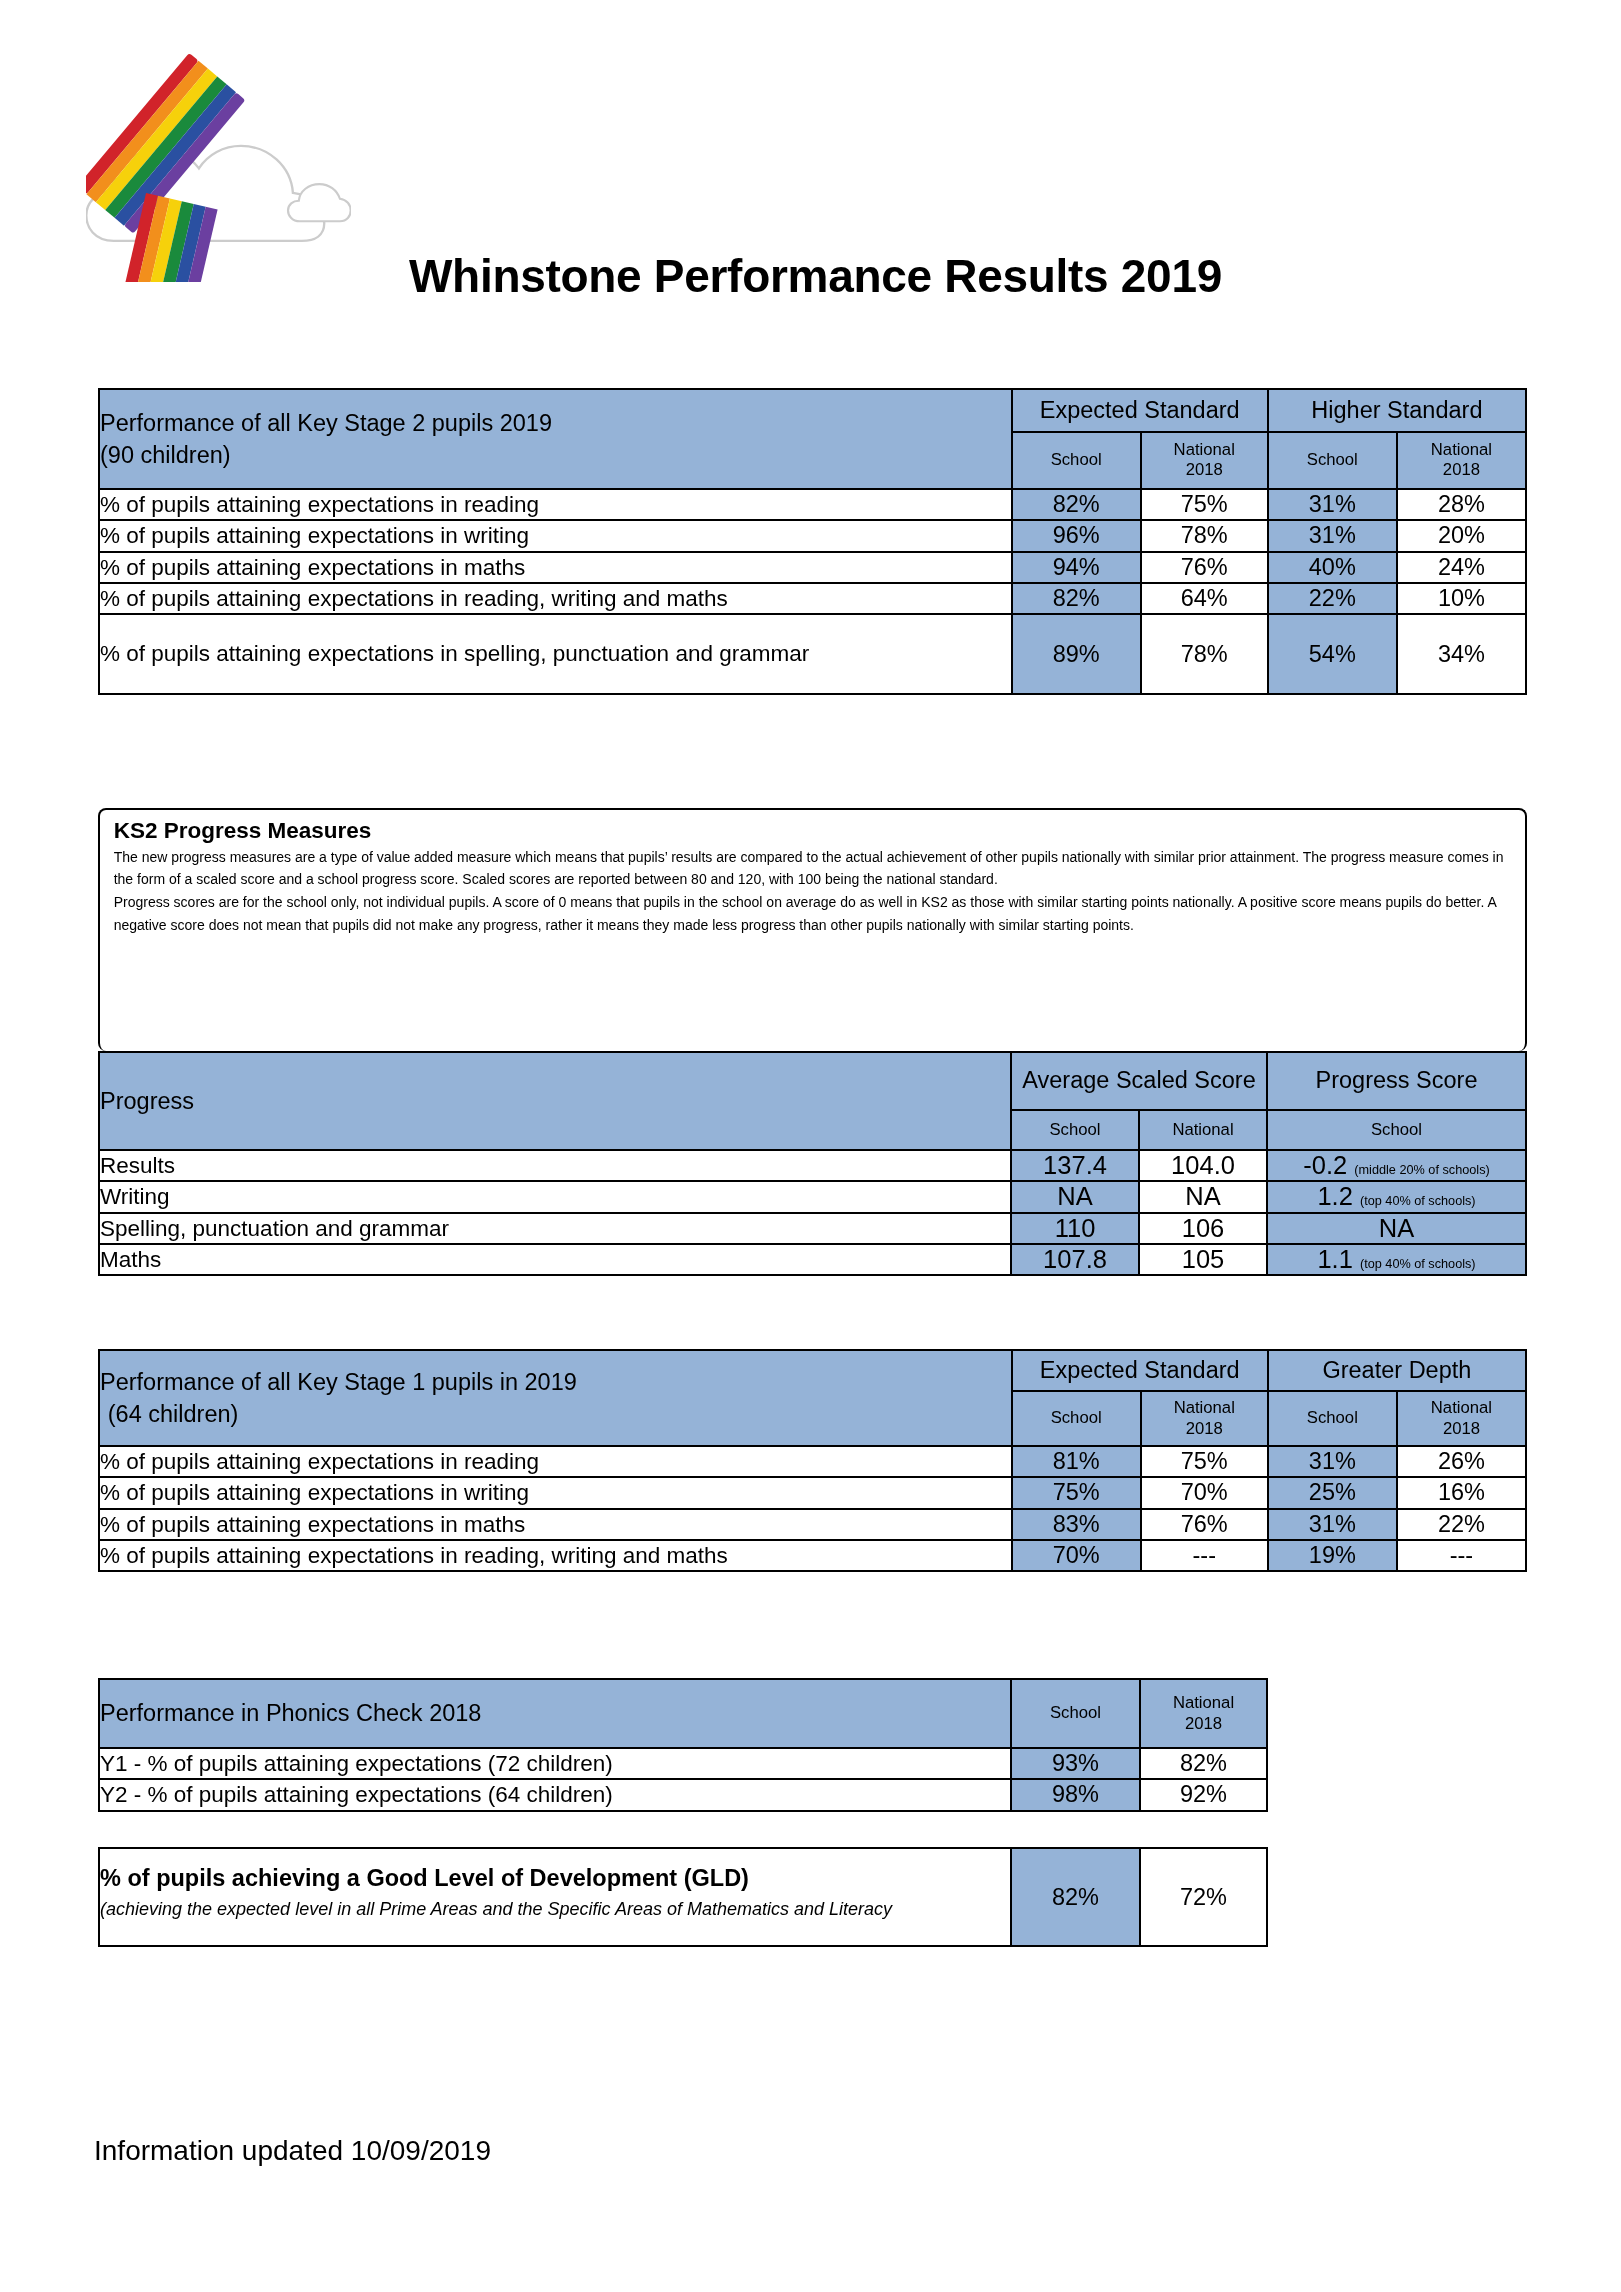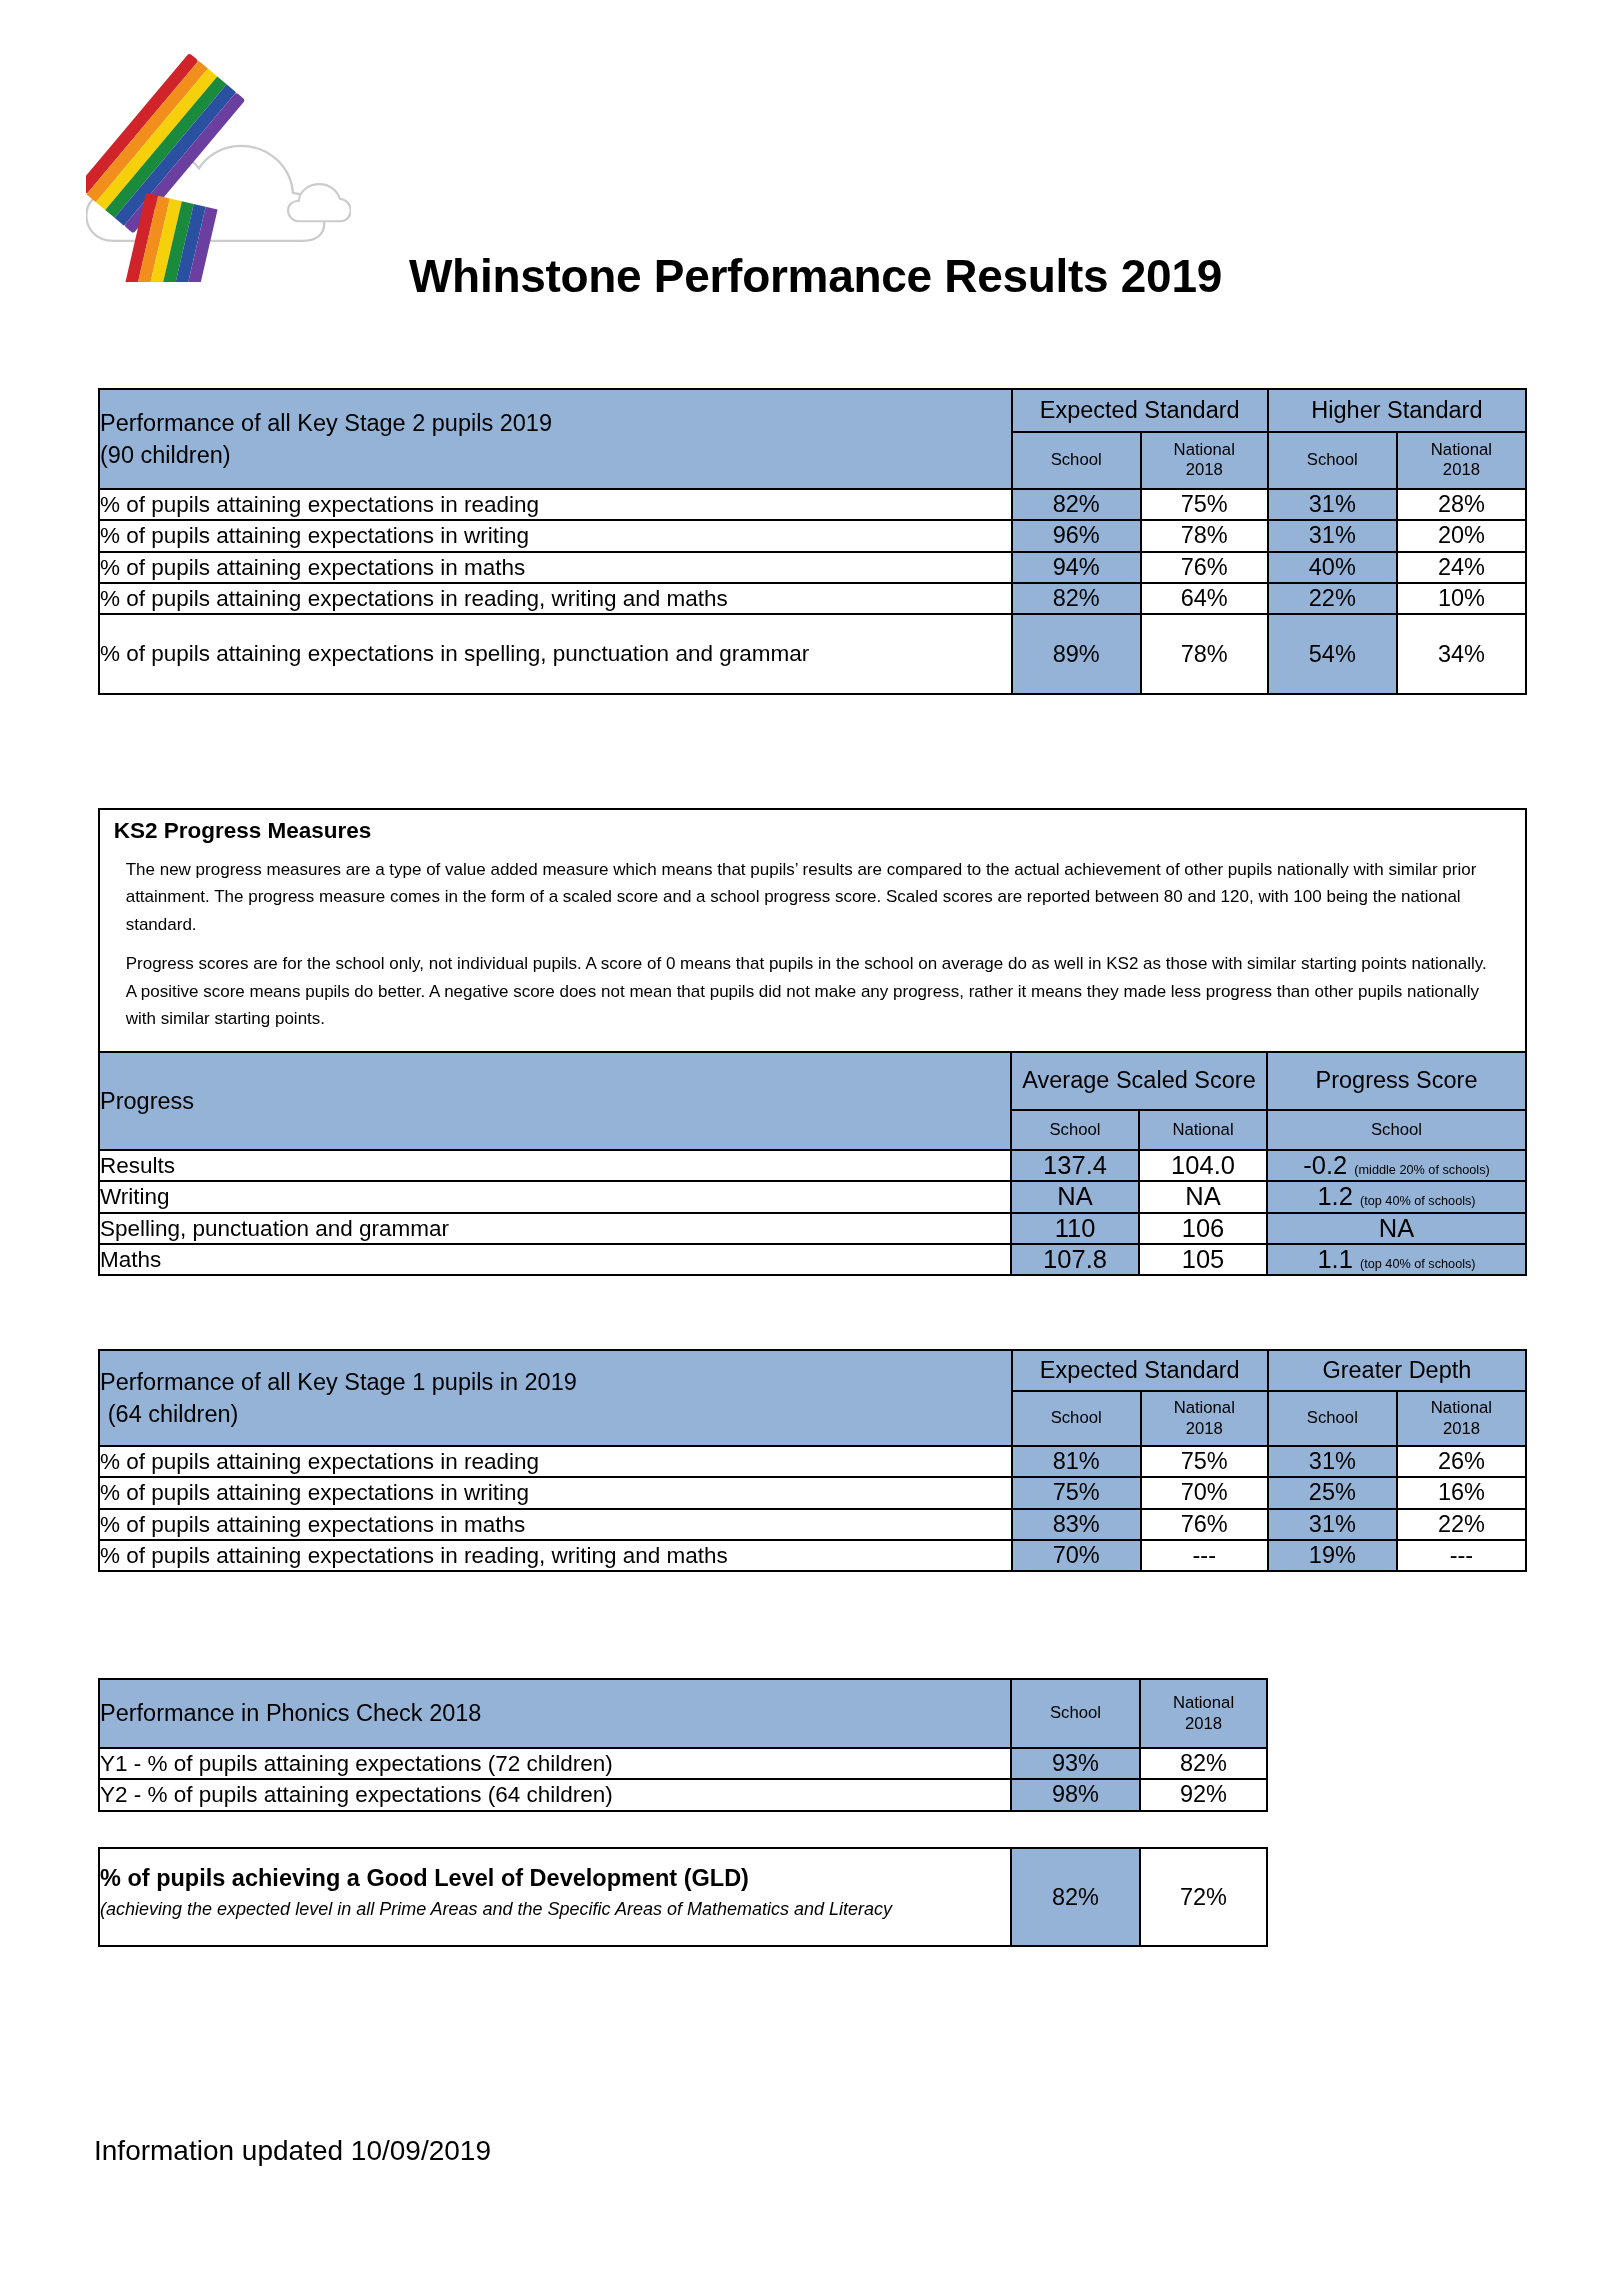--- a/index.html
+++ b/index.html
@@ -59,21 +59,21 @@
 
   
   .infobox{
     position:absolute;
     border:2px solid #000;border-bottom:none;
     box-sizing:border-box;
     padding:7.8px 13.7px 5.9px 13.7px;
     background:#fff;
   }
   .infobox h3{margin:0 0 2px 0;font-size:22.5px;font-weight:bold;}
-  .infobox p{margin:12px;font-size:17px;line-height:1.62;}
+  .infobox p{margin:0;font-size:14px;line-height:1.62;}
 
   .footer{
     position:absolute;left:94px;top:2135px;font-size:28px;
   }
 </style>
 </head>
 <body>
 
 <div class="page">
 
@@ -178,21 +178,21 @@
       <tr style="height:80px;">
         <td class="rowlabel">% of pupils attaining expectations in spelling, punctuation and grammar</td>
         <td class="val blue">89%</td>
         <td class="val">78%</td>
         <td class="val blue">54%</td>
         <td class="val">34%</td>
       </tr>
     </tbody>
   </table>
 
-  <div class="infobox" style="left:98px;top:808px;width:1429px;height:243px;">
+  <div class="infobox" style="left:98px;top:808px;width:1429px;height:243px;border-radius:8px;">
     <h3>KS2 Progress Measures</h3>
     <p>The new progress measures are a type of value added measure which means that pupils’ results are compared to the actual achievement of other pupils nationally with similar prior attainment.  The progress measure comes in the form of a scaled score and a school progress score.  Scaled scores are reported between 80 and 120, with 100 being the national standard.</p>
     <p>Progress scores are for the school only, not individual pupils.  A score of 0 means that pupils in the school on average do as well in KS2 as those with similar starting points nationally.  A positive score means pupils do better.  A negative score does not mean that pupils did not make any progress, rather it means they made less progress than other pupils nationally with similar starting points.</p>
   </div>
 
   <table class="tbl" style="left:98px;top:1051px;width:1429px;">
     <colgroup>
       <col style="width:912px">
         <col style="width:128px">
         <col style="width:128px">

